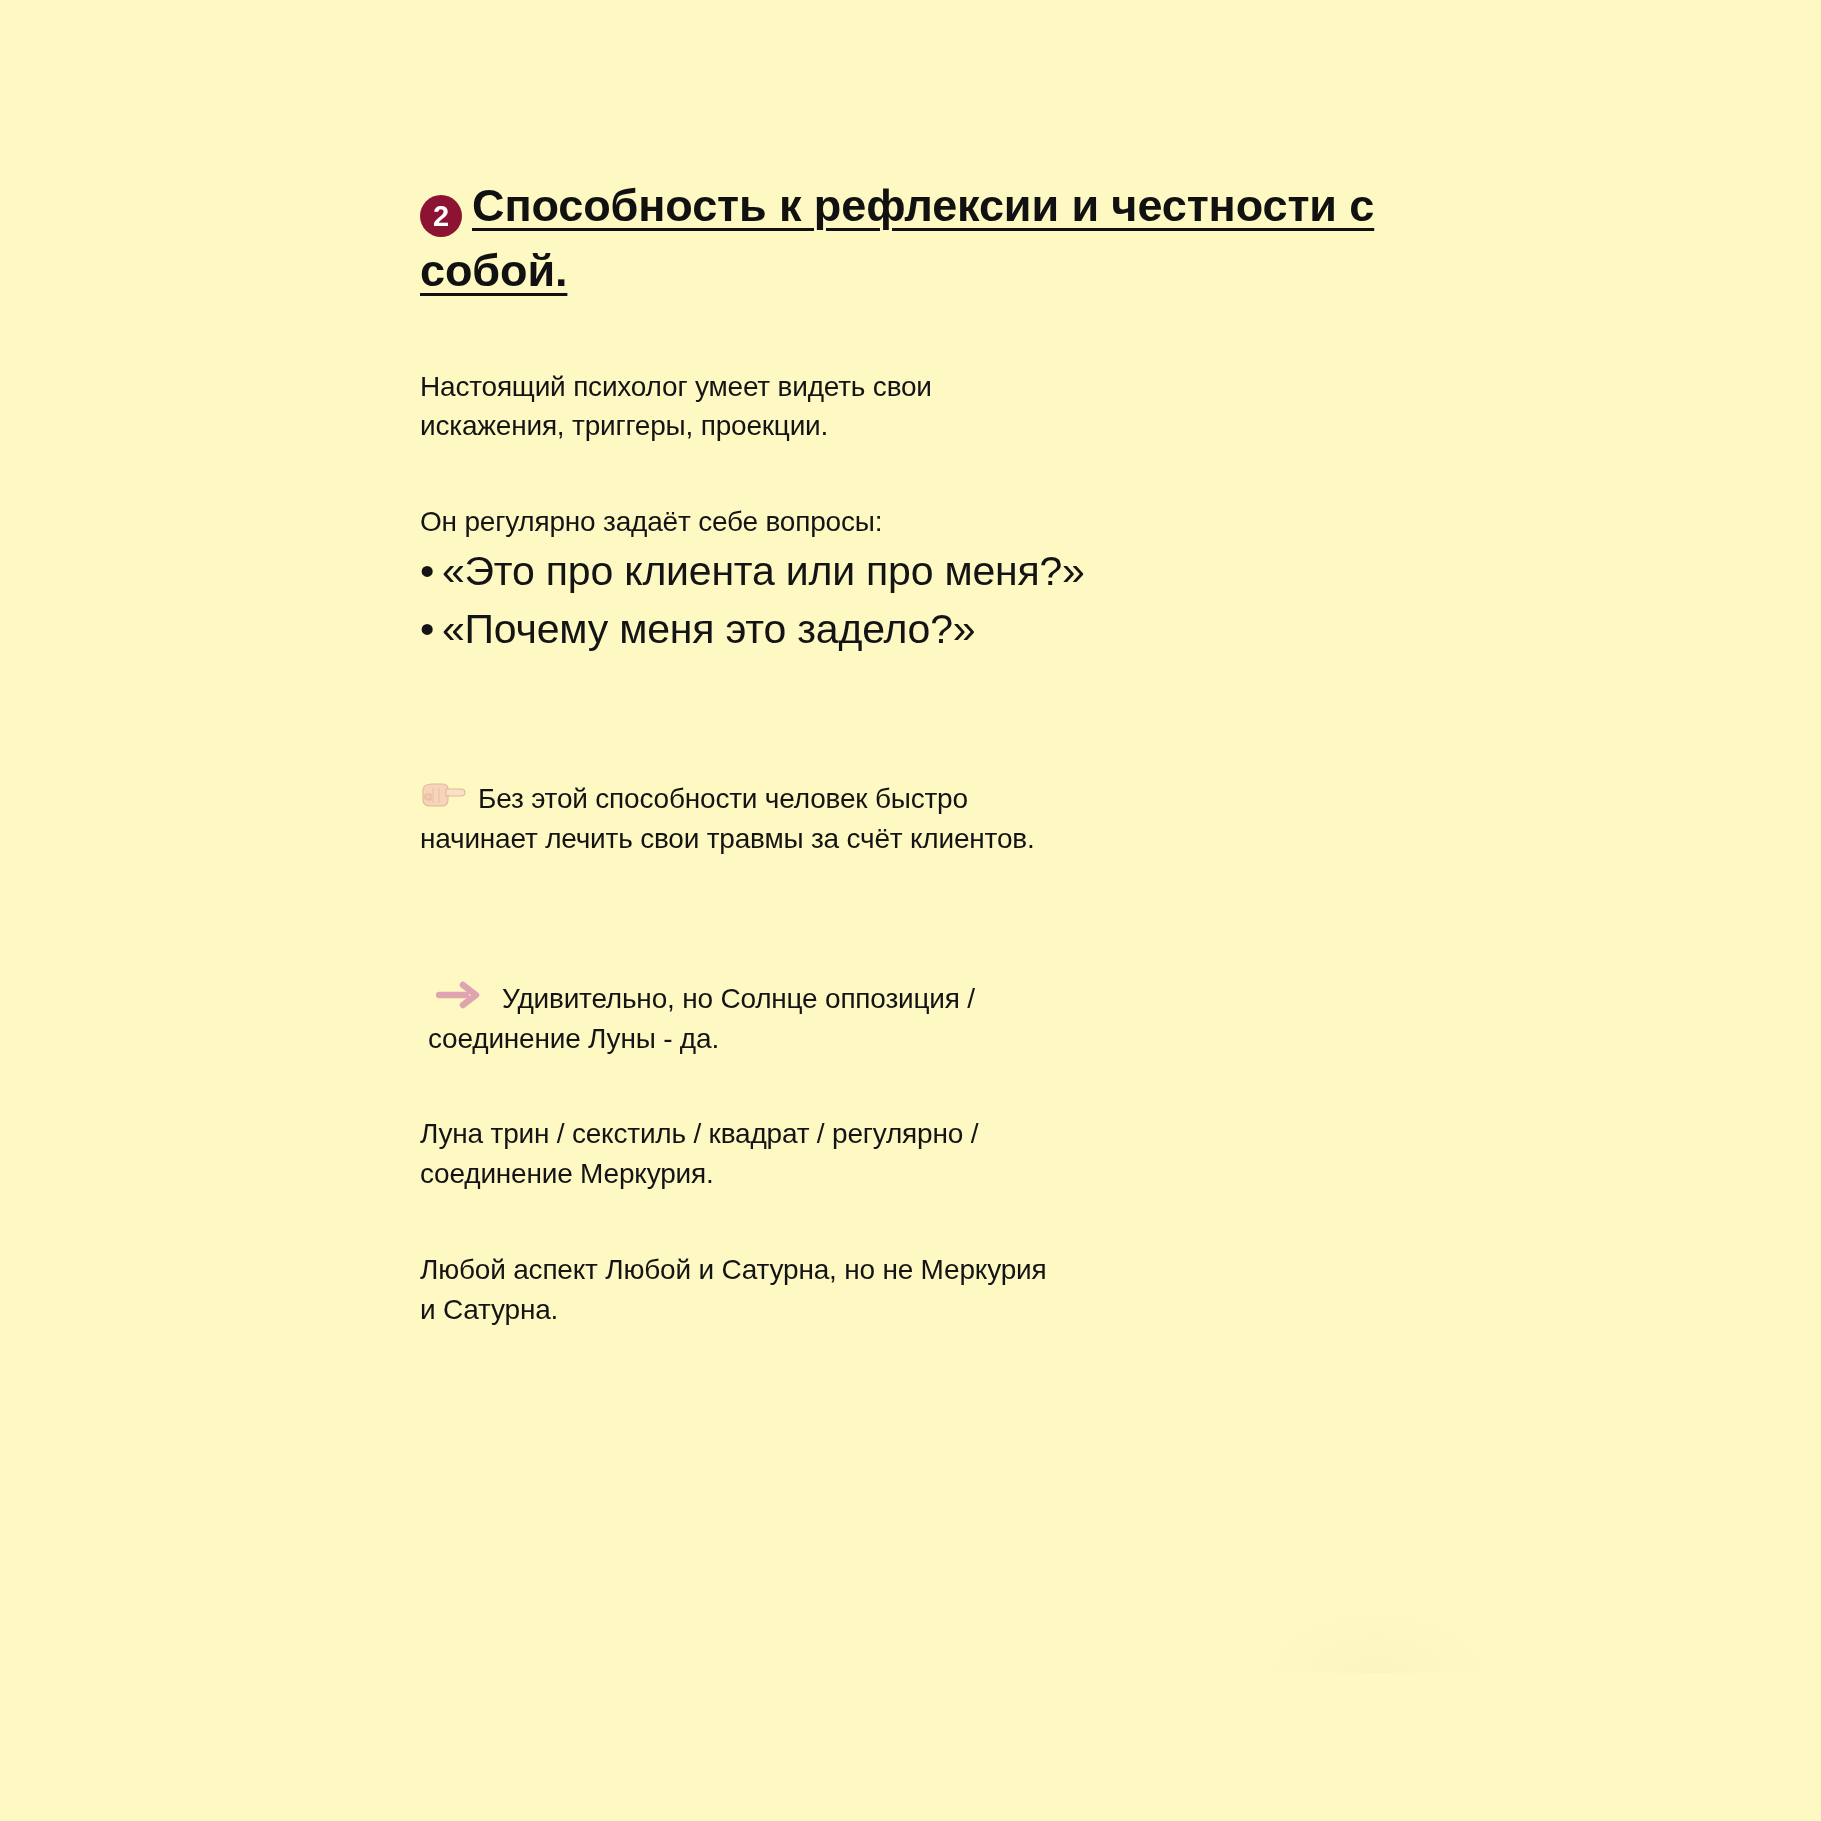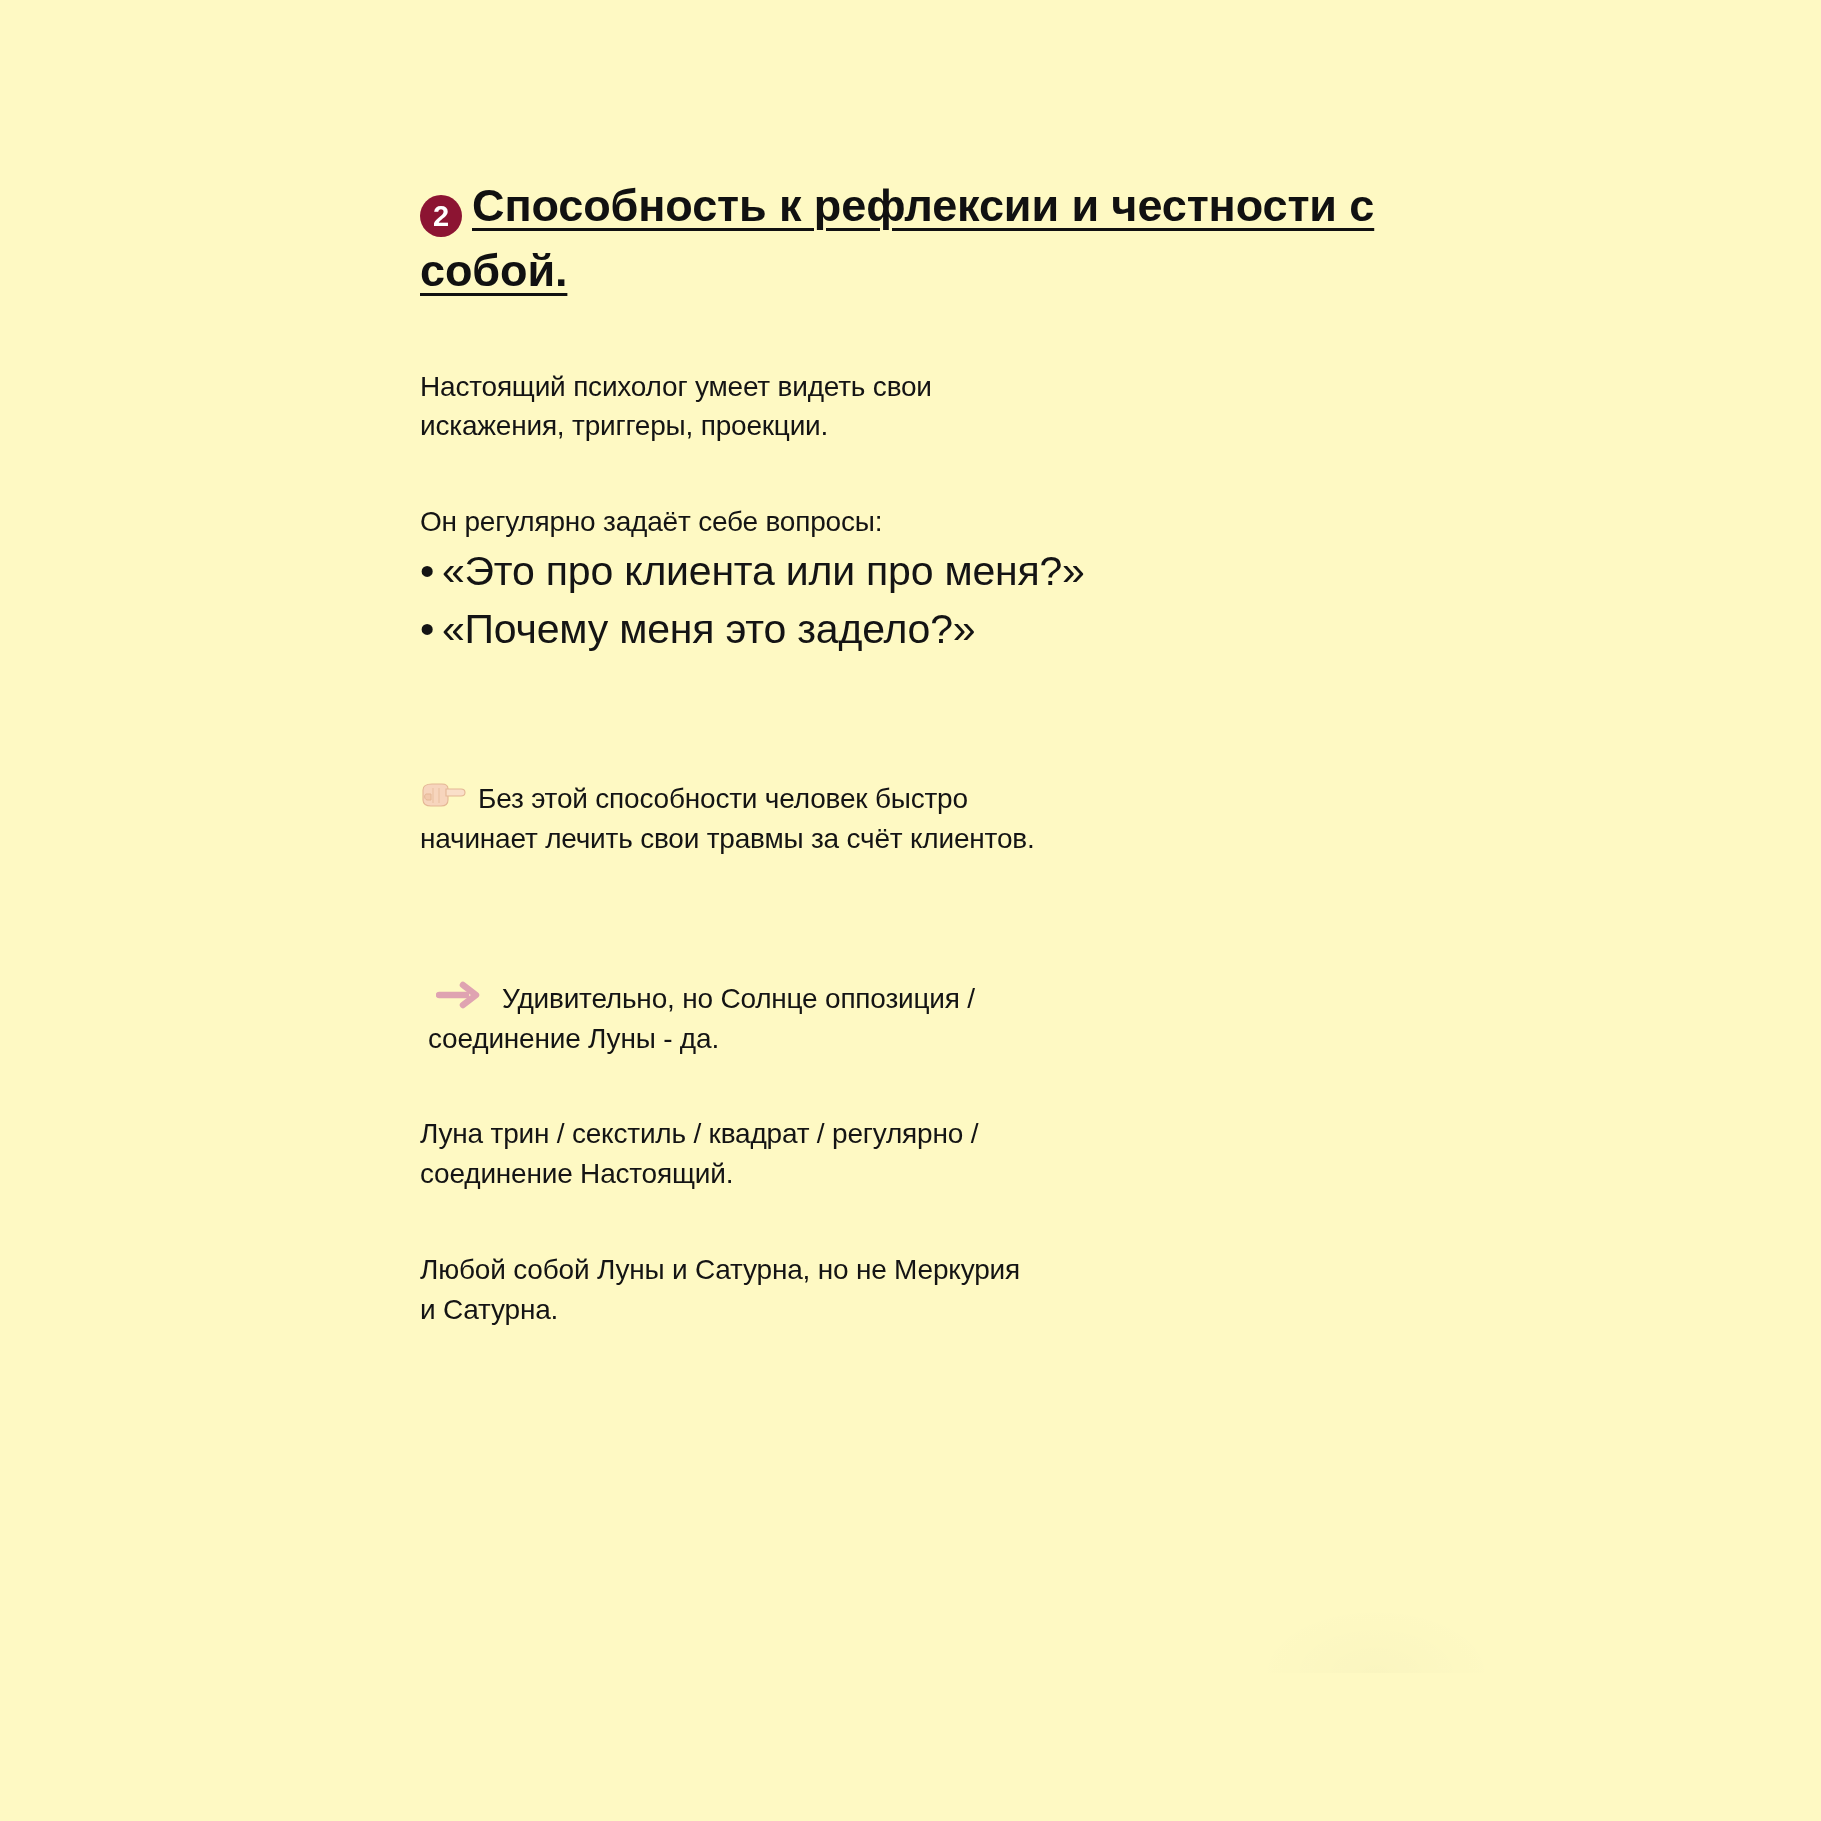--- a/index.html
+++ b/index.html
@@ -183,27 +183,27 @@
           <path d="M27 5 L40 15 L27 25" stroke="#dfa3b1" stroke-width="6.5" stroke-linecap="round" stroke-linejoin="round" fill="none"></path>
         </svg>
       </span><span>Удивительно, но Солнце оппозиция /</span><br>
       <span>соединение Луны - да.</span>
     </div>
 
     <div class="gap-lg"></div>
 
     <div class="para">
       <span>Луна трин / секстиль / квадрат / регулярно /</span><br>
-      <span>соединение Настоящий.</span>
-    </div>
-
-    <div class="gap-lg"></div>
-
-    <div class="para">
-      <span>Любой собой Луны и Сатурна, но не Меркурия</span><br>
+      <span>соединение Меркурия.</span>
+    </div>
+
+    <div class="gap-lg"></div>
+
+    <div class="para">
+      <span>Любой аспект Любой и Сатурна, но не Меркурия</span><br>
       <span>и Сатурна.</span>
     </div>
 
     <div class="gap-lg"></div>
 
 
   </div>
 
   <div class="watermark"></div>
 

